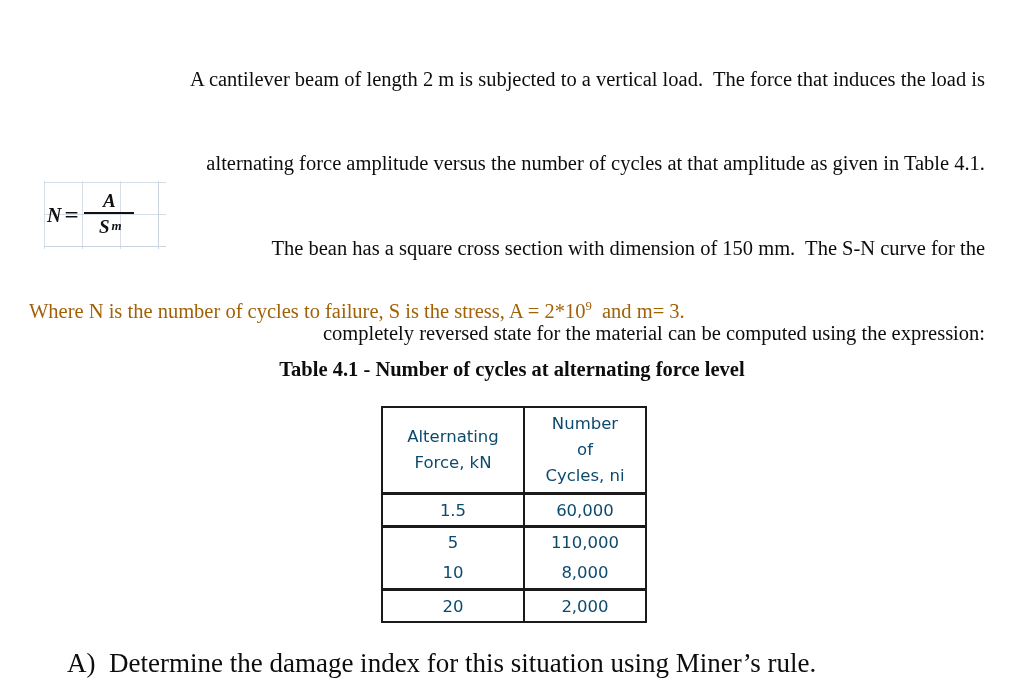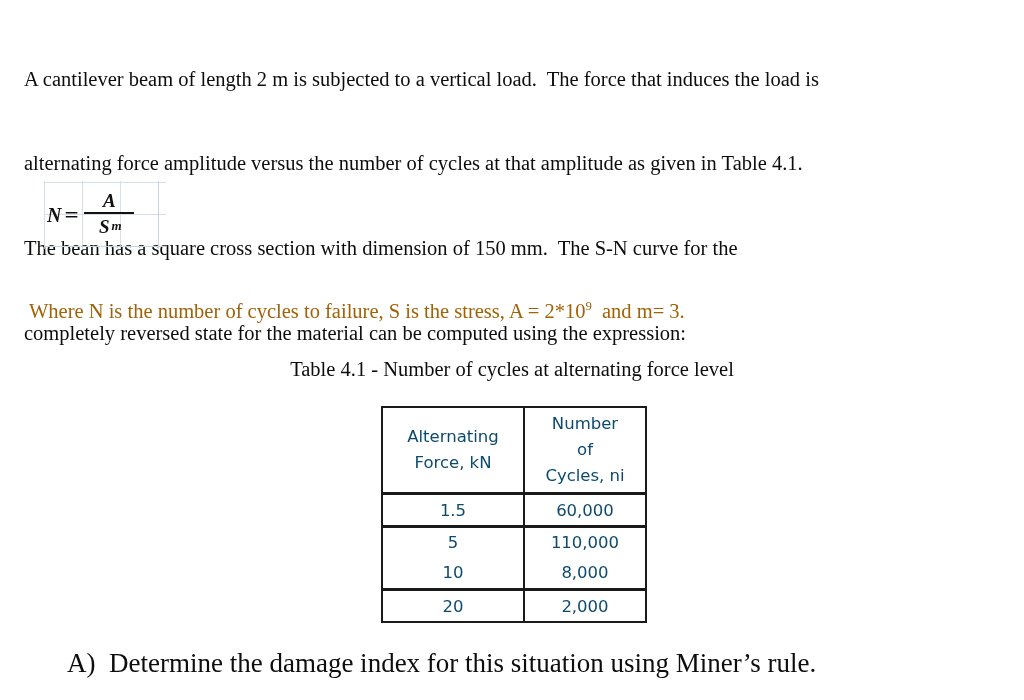--- a/index.html
+++ b/index.html
@@ -12,27 +12,27 @@
     height: 700px;
     position: relative;
     font-family: "Liberation Serif", "DejaVu Serif", serif;
     color: #000000;
     overflow: hidden;
   }
 
   
   .prose {
     position: absolute;
-    left: 24px;
+    left: 17px;
     top: 8px;
     width: 968px;
     font-size: 20.5px;
     line-height: 28.3px;
     color: #0d0d0d;
-    text-align: left;
+    text-align: right;
     white-space: pre-wrap;
   }
   .prose .ln { display: block; }
 
   
   .equation-block {
     position: absolute;
     left: 44px;
     top: 181px;
     width: 122px;
@@ -134,20 +134,21 @@
   .table-caption {
     position: absolute;
     left: 0;
     top: 355px;
     width: 1024px;
     text-align: center;
     font-size: 20.5px;
     line-height: 28px;
     color: #0d0d0d;
     box-sizing: border-box;
+    font-weight: bold;
   }
 
   
   .data-table-wrap {
     position: absolute;
     left: 381px;
     top: 406px;
   }
   table.data-table {
     border-collapse: collapse;

